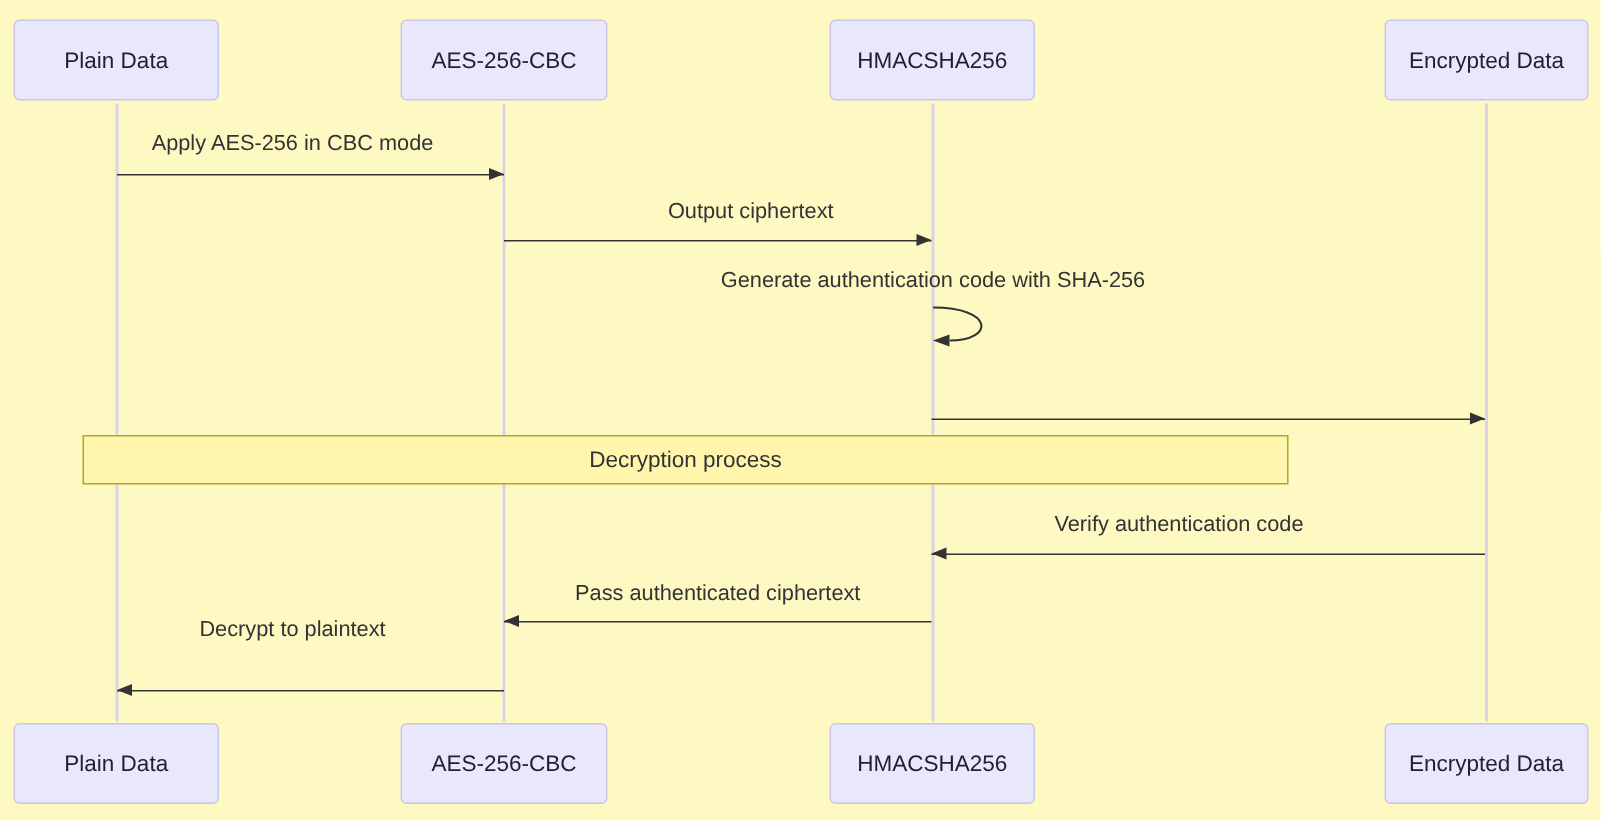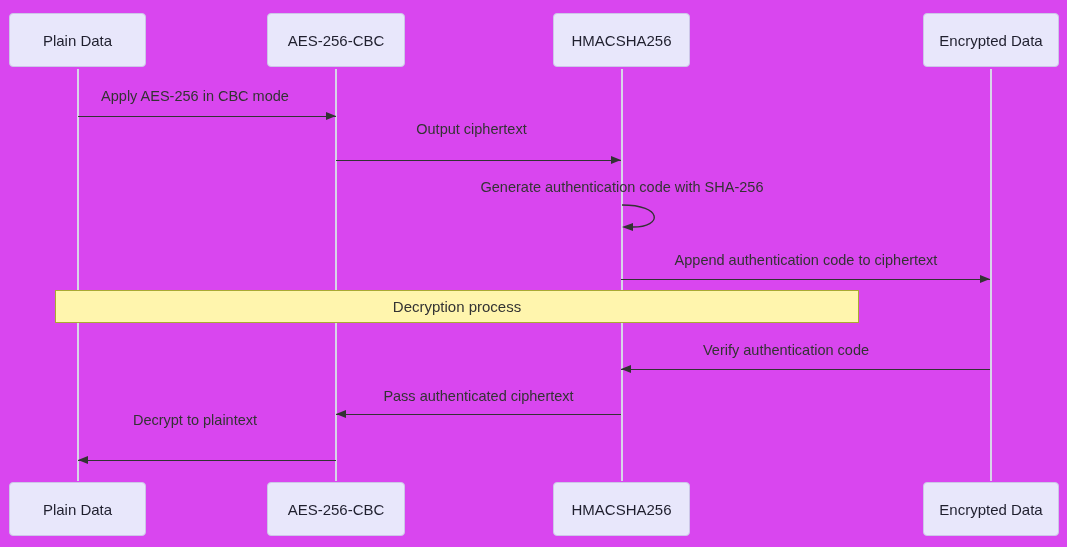--- a/index.html
+++ b/index.html
@@ -1,19 +1,19 @@
 <!DOCTYPE html>
 <html><head>
 <meta charset="utf-8">
 <style>
   html,body{margin:0;padding:0;background:#fff;}
   .canvas{
     position:relative;
     width:1067px;height:547px;
-    background:#d946ef;
+    background:#fef9c3;
     font-family:"Liberation Sans", sans-serif;
     color:#333;
     overflow:hidden;
   }
   .lifeline{
     position:absolute;
     top:69px;height:412px;width:0;
     border-left:2px solid #d8d4e8;
   }
   .actor-box{
@@ -68,32 +68,31 @@
   <div class="actor-box" style="left:9px;top:13px;width:137px;">Plain Data</div>
   <div class="actor-box" style="left:267px;top:13px;width:138px;">AES-256-CBC</div>
   <div class="actor-box" style="left:553px;top:13px;width:137px;">HMACSHA256</div>
   <div class="actor-box" style="left:923px;top:13px;width:136px;">Encrypted Data</div>
 
   <div class="msg-label" style="left:77px;top:88px;width:236px;">Apply AES-256 in CBC mode</div>
   <div class="arrow" style="left:78px;top:116px;width:258px;">
     <span class="head right"></span>
   </div>
 
-  <div class="msg-label" style="left:336px;top:121px;width:271px;">Output ciphertext</div>
+  <div class="msg-label" style="left:336px;top:133px;width:271px;padding-left:29px;">Output ciphertext</div>
   <div class="arrow" style="left:336px;top:160px;width:285px;">
     <span class="head right"></span>
   </div>
 
   <div class="msg-label" style="left:452px;top:179px;width:340px;text-align:center;">Generate authentication code with SHA-256</div>
   <svg class="self-loop" style="left:621px;top:203px;" width="50" height="30">
     <path d="M1 2 C 42 2, 42 24, 12 24" fill="none" stroke="#333" stroke-width="1.4"></path>
     <polygon points="12,20 1,24 12,28" fill="#333"></polygon>
   </svg>
 
-  <div class="msg-label" style="left:636px;top:252px;width:340px;">Append authentication code to ciphertext</div>
   <div class="arrow" style="left:621px;top:279px;width:369px;">
     <span class="head right"></span>
   </div>
 
   <div class="note" style="left:55px;top:290px;width:804px;height:33px;">Decryption process</div>
 
   <div class="msg-label" style="left:616px;top:342px;width:340px;">Verify authentication code</div>
   <div class="arrow" style="left:621px;top:369px;width:369px;">
     <span class="head left"></span>
   </div>

